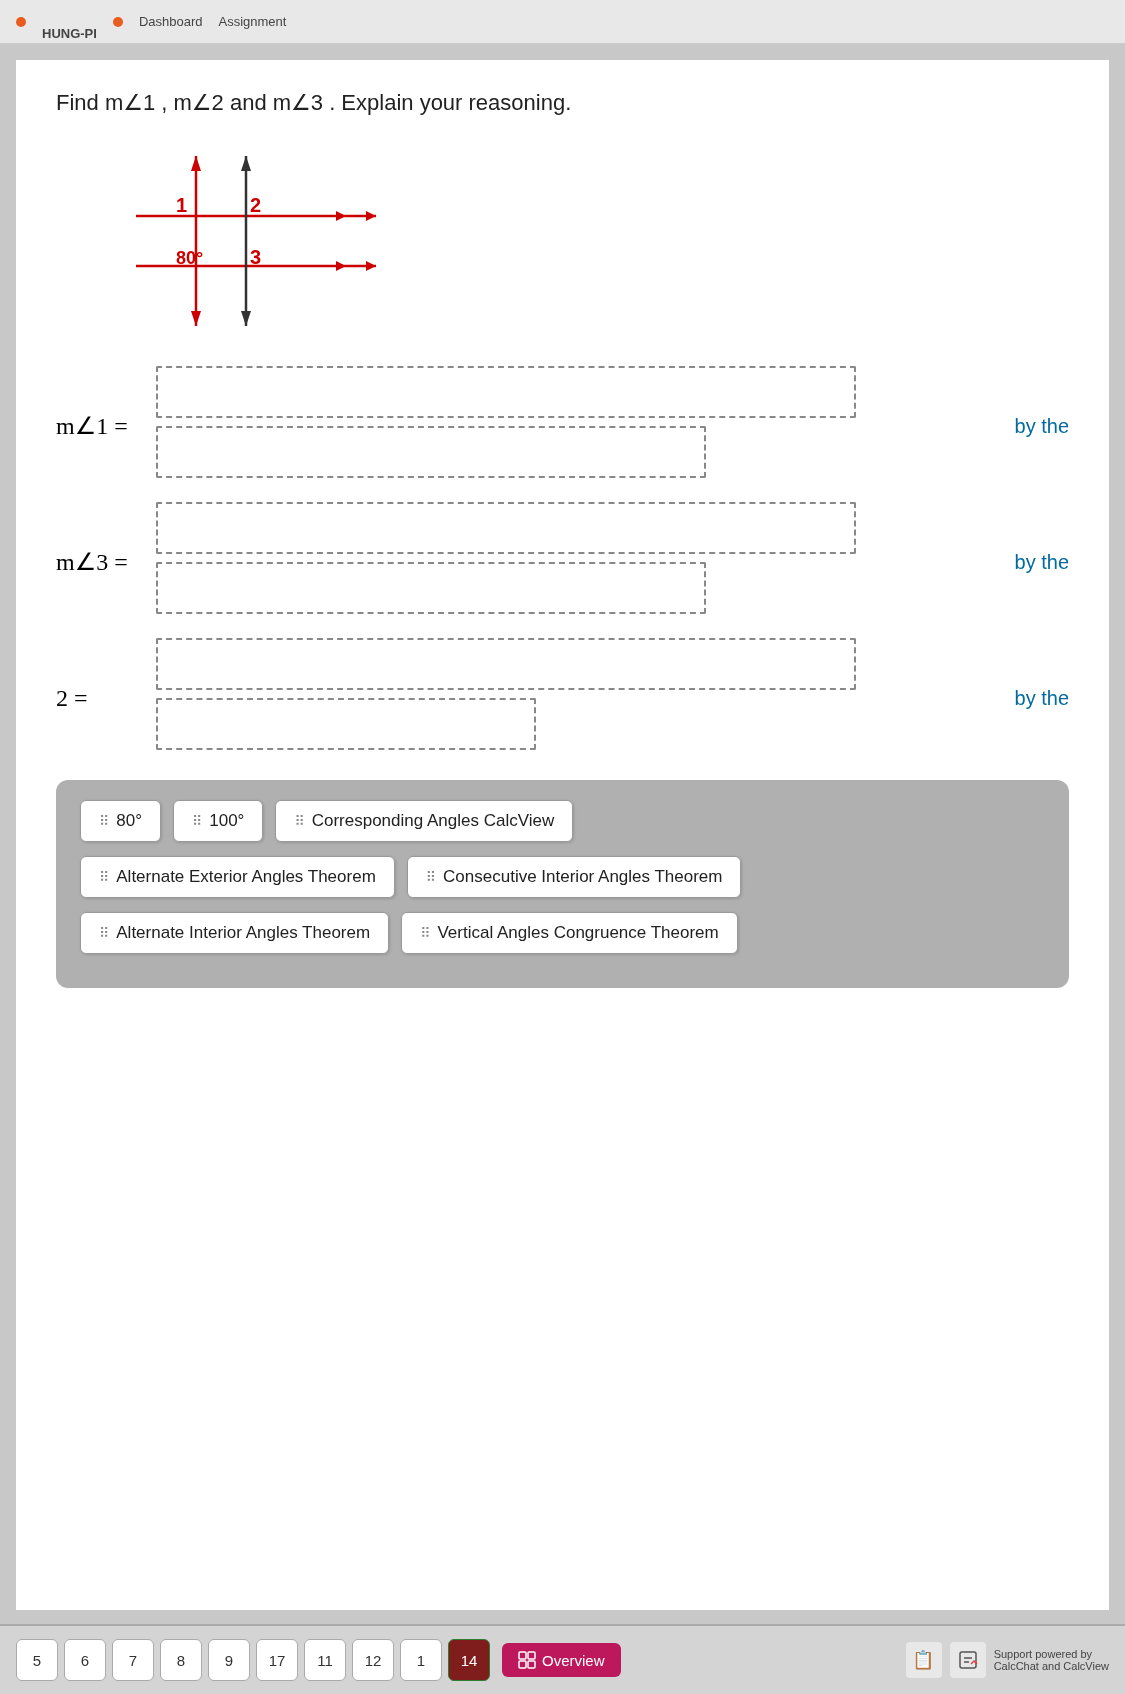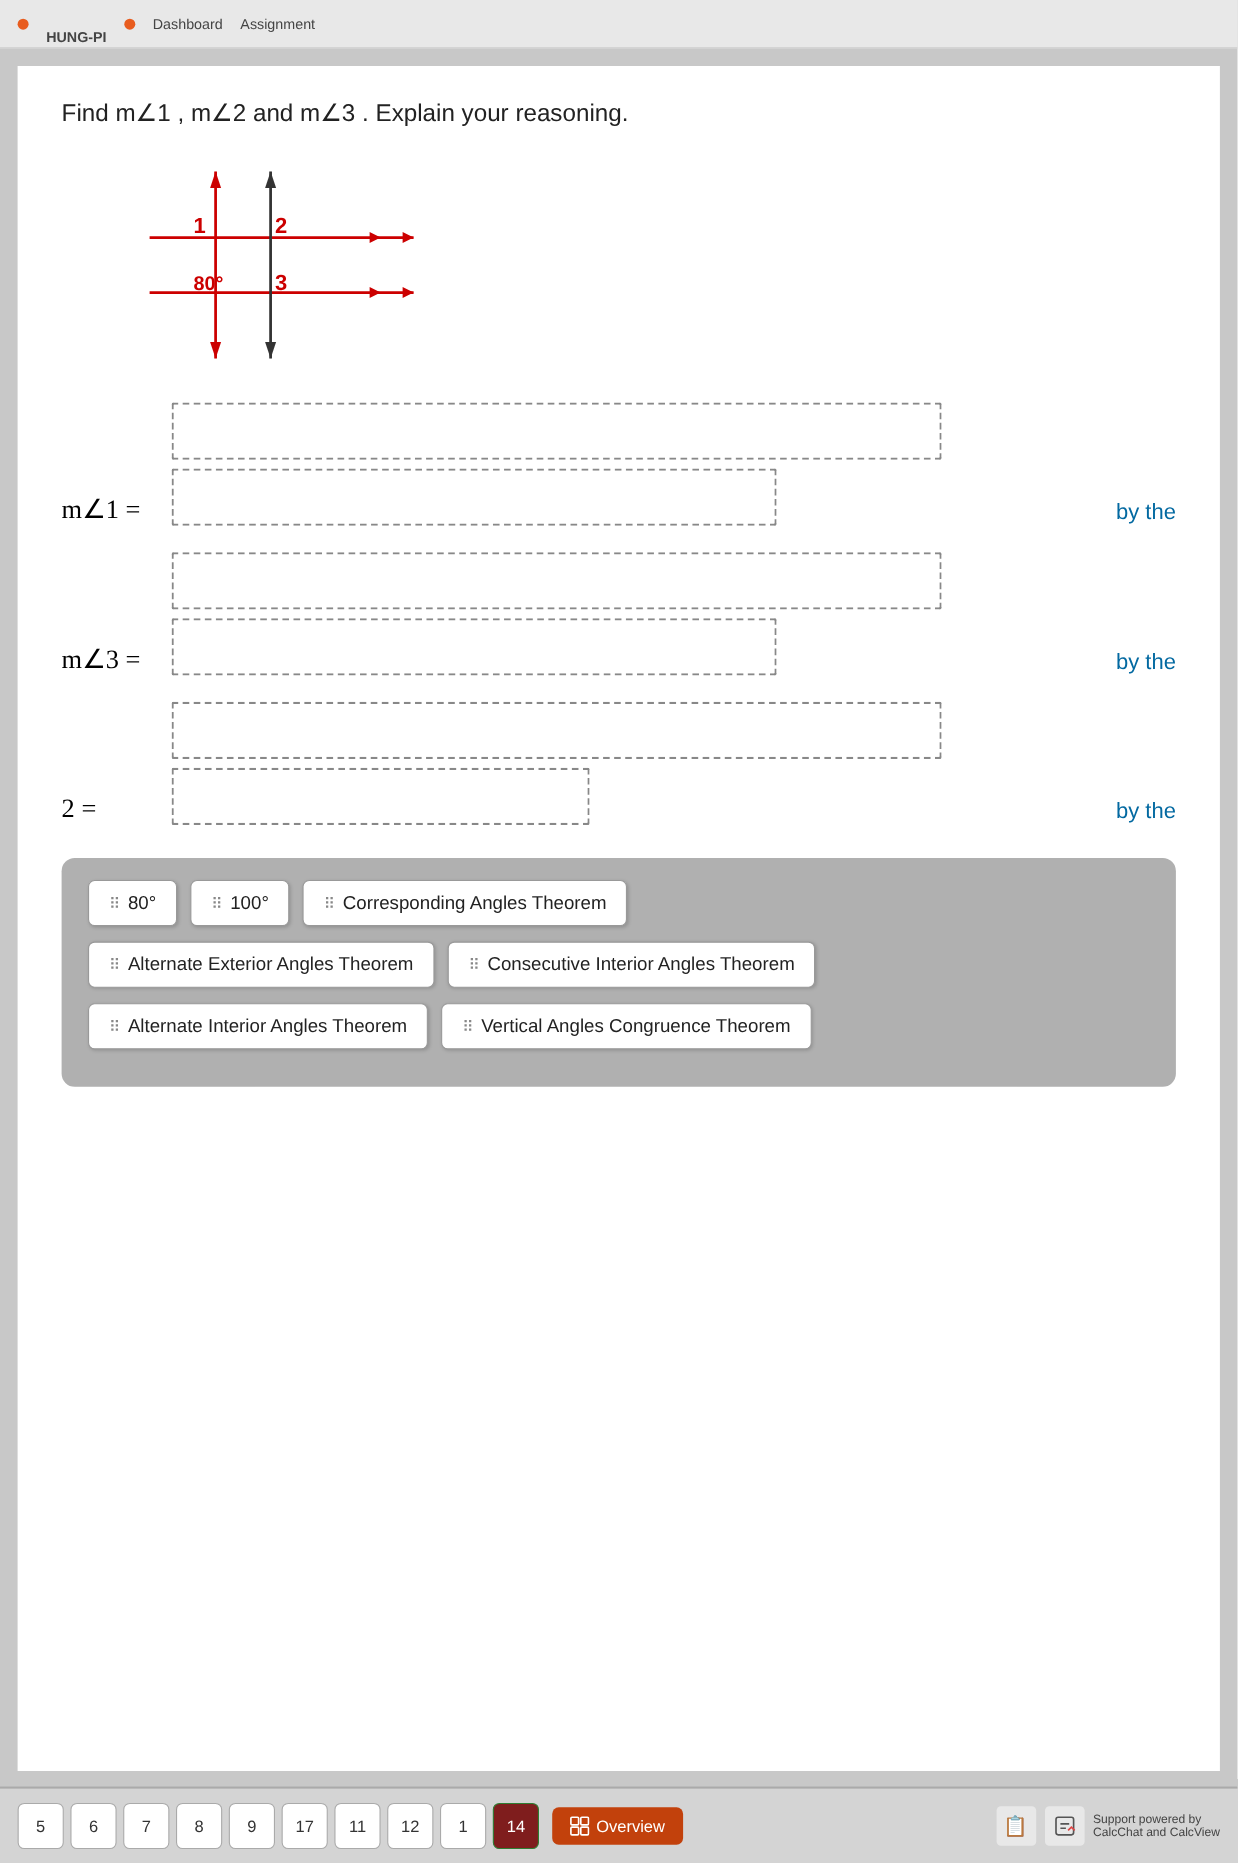--- a/index.html
+++ b/index.html
@@ -59,21 +59,21 @@
       position: relative;
     }
 
     
     .answer-section {
       margin-top: 10px;
     }
 
     .answer-row {
       display: flex;
-      align-items: flex-end;
+      align-items: center;
       margin-bottom: 24px;
       gap: 10px;
     }
 
     .answer-label {
       font-size: 24px;
       font-family: 'Times New Roman', serif;
       white-space: nowrap;
       padding-top: 8px;
       min-width: 90px;
@@ -170,21 +170,21 @@
       justify-content: center;
       cursor: pointer;
     }
     .nav-btn.active {
       background: #7f1d1d;
       color: #ffffff;
       border-color: #2e7d32;
     }
 
     .overview-btn {
-      background: #c2410c;
+      background: #be185d;
       color: white;
       border: none;
       border-radius: 6px;
       padding: 8px 16px;
       font-size: 15px;
       font-family: Arial, sans-serif;
       cursor: pointer;
       display: flex;
       align-items: center;
       gap: 6px;
@@ -293,21 +293,21 @@
       <div class="drag-tile">
         <span class="drag-dots">⠿</span>
         <span>80°</span>
       </div>
       <div class="drag-tile">
         <span class="drag-dots">⠿</span>
         <span>100°</span>
       </div>
       <div class="drag-tile">
         <span class="drag-dots">⠿</span>
-        <span>Corresponding Angles Theorem</span>
+        <span>Corresponding Angles CalcView</span>
       </div>
     </div>
 
     <div class="drag-row">
       <div class="drag-tile">
         <span class="drag-dots">⠿</span>
         <span>Alternate Exterior Angles Theorem</span>
       </div>
       <div class="drag-tile">
         <span class="drag-dots">⠿</span>

